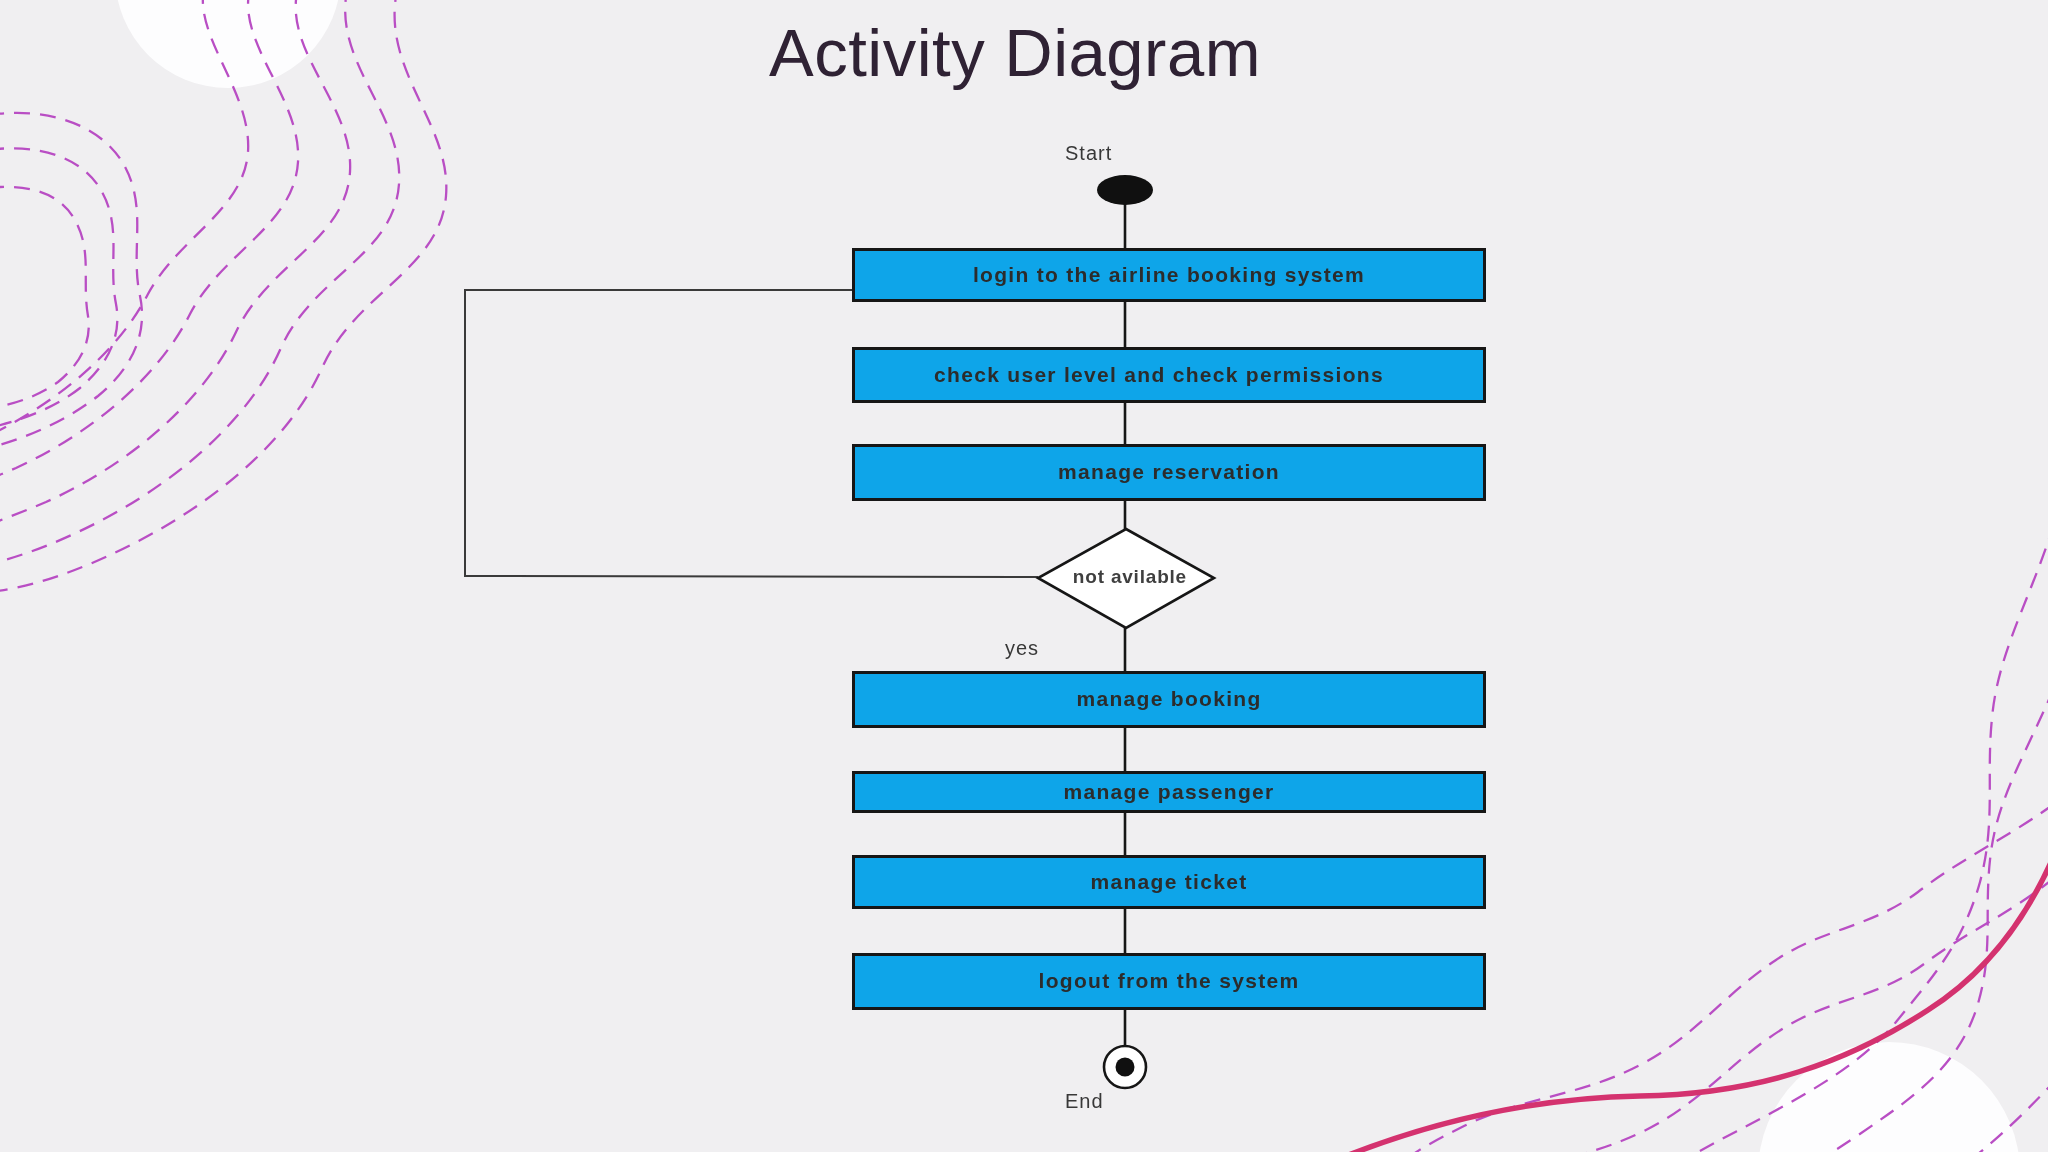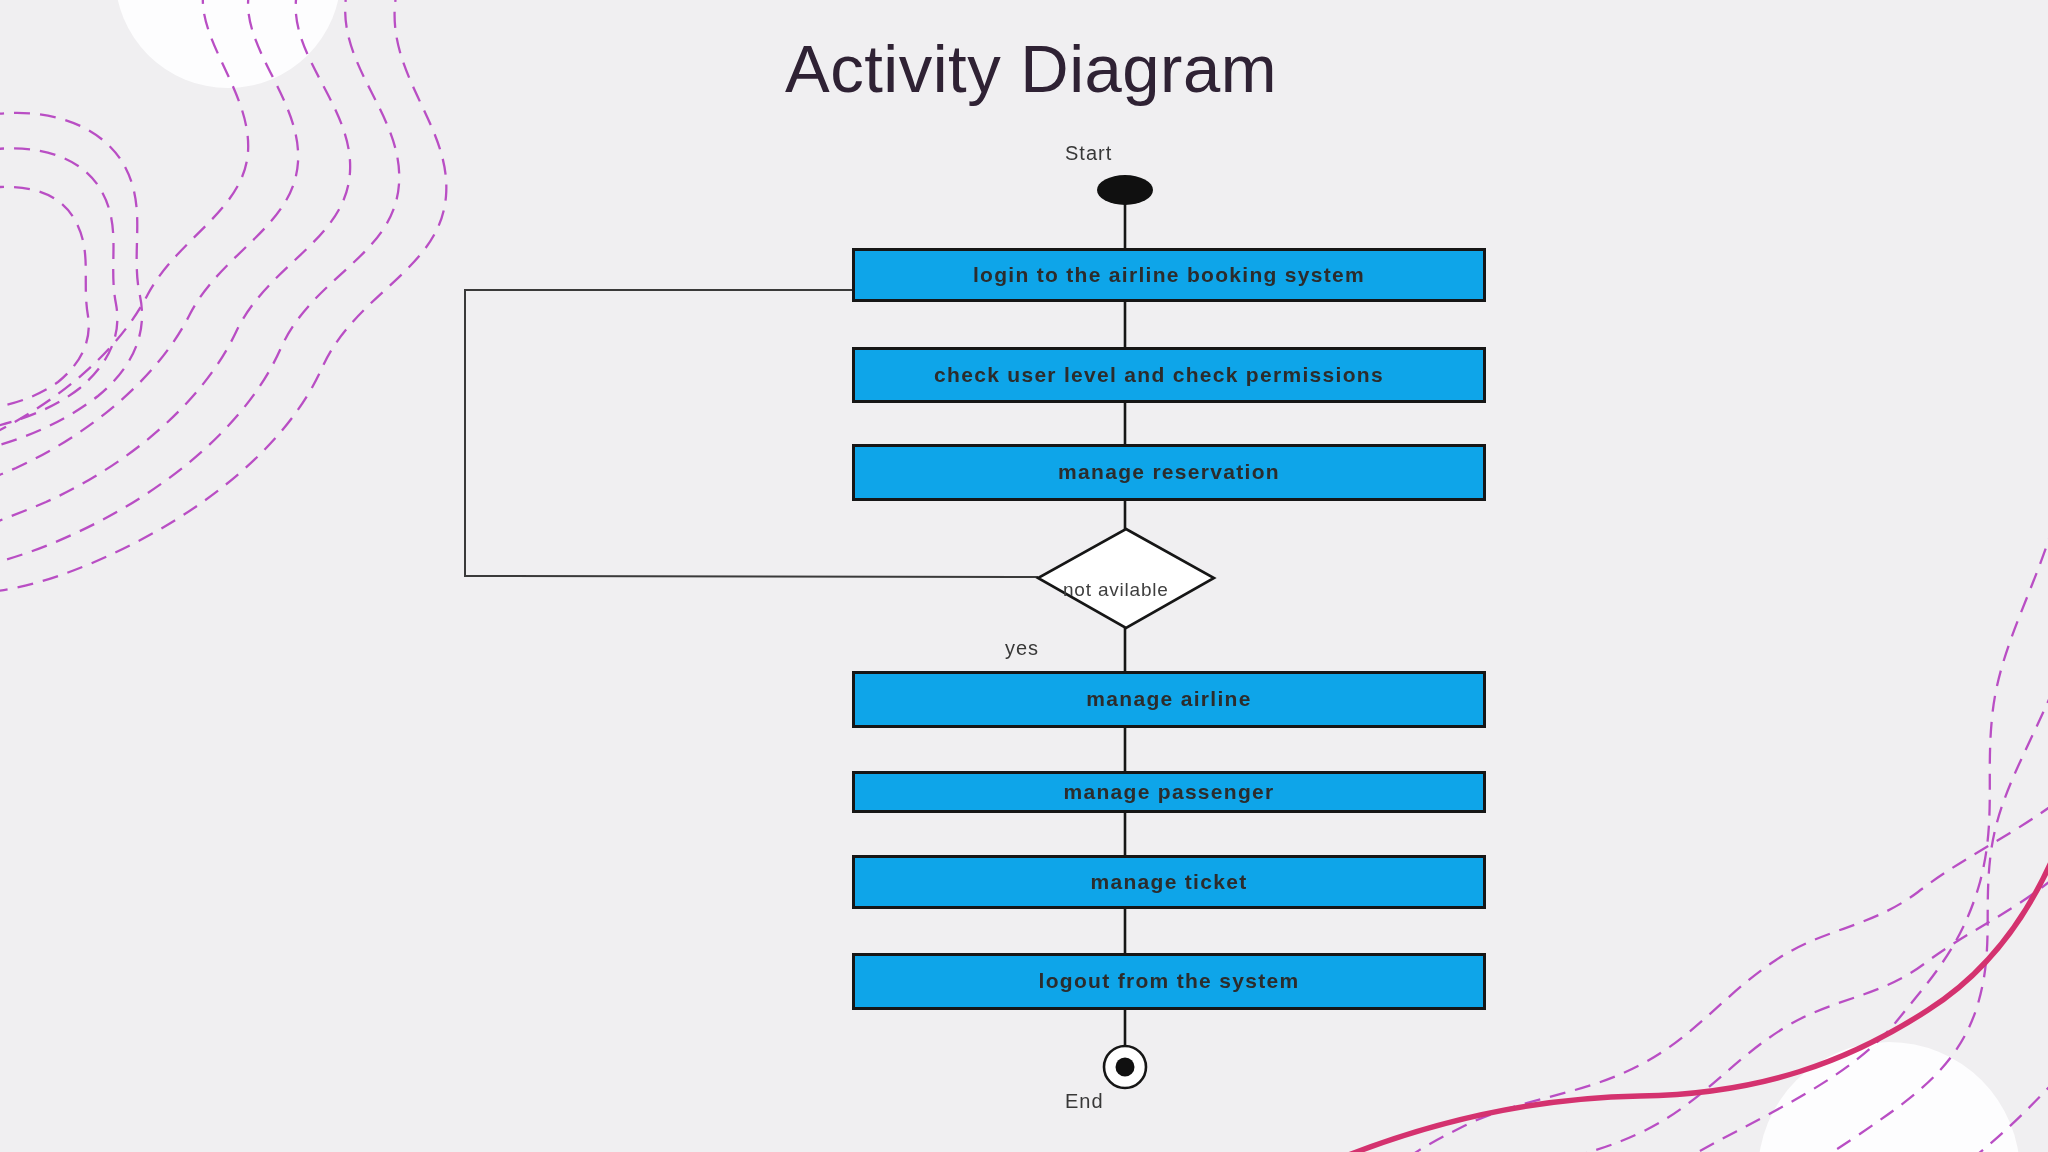--- a/index.html
+++ b/index.html
@@ -23,21 +23,21 @@
     top: 0;
     width: 2048px;
     height: 1152px;
     display: block;
   }
   .page-title {
     position: absolute;
     left: 0;
     top: 14px;
     width: 2030px;
-    margin: 16px;
+    margin: 0;
     text-align: center;
     font-size: 67px;
     font-weight: 400;
     letter-spacing: 0.5px;
     color: #2f2234;
   }
   .step-box {
     position: absolute;
     left: 852px;
     width: 634px;
@@ -58,25 +58,25 @@
   .flow-label {
     position: absolute;
     font-size: 20px;
     font-weight: 400;
     letter-spacing: 1px;
     color: #383838;
   }
   .decision-label {
     position: absolute;
     left: 1063px;
-    top: 578px;
+    top: 565px;
     width: 124px;
-    text-align: left;
+    text-align: right;
     font-size: 19px;
-    font-weight: 400;
+    font-weight: 700;
     letter-spacing: 0.8px;
     line-height: 1.3;
     color: #3f3f3f;
   }
 </style>
 </head>
 <body>
 
 <div class="stage">
 
@@ -139,21 +139,21 @@
 
   <div class="step-box" style="top:444px; height:57px;">
     <span>manage reservation</span>
   </div>
 
   <div class="decision-label">not avilable</div>
 
   <div class="flow-label" style="left:1005px; top:637px; width:100px;">yes</div>
 
   <div class="step-box" style="top:671px; height:57px;">
-    <span>manage airline</span>
+    <span>manage booking</span>
   </div>
 
   <div class="step-box" style="top:771px; height:42px;">
     <span>manage passenger</span>
   </div>
 
   <div class="step-box" style="top:953px; height:57px;">
     <span>logout from the system</span>
   </div>
 

